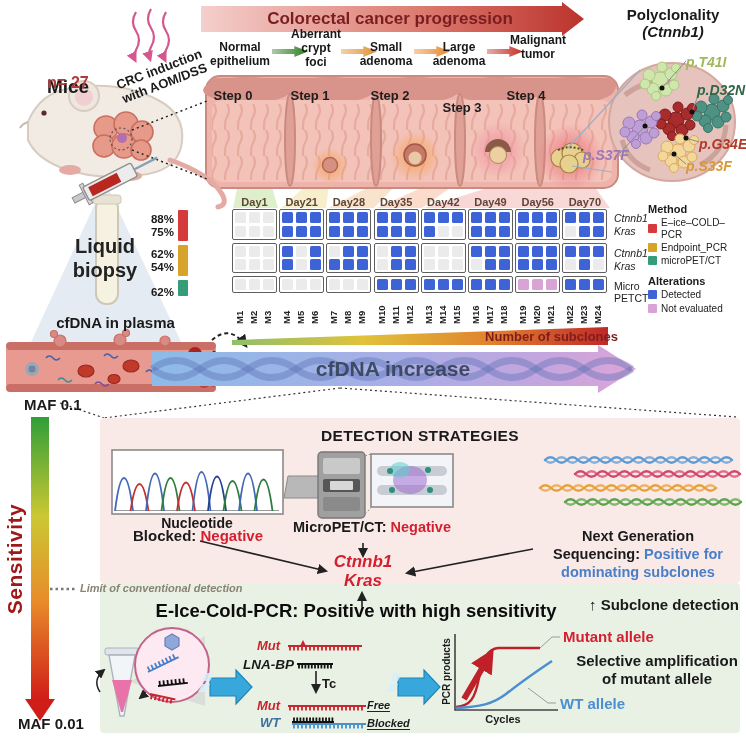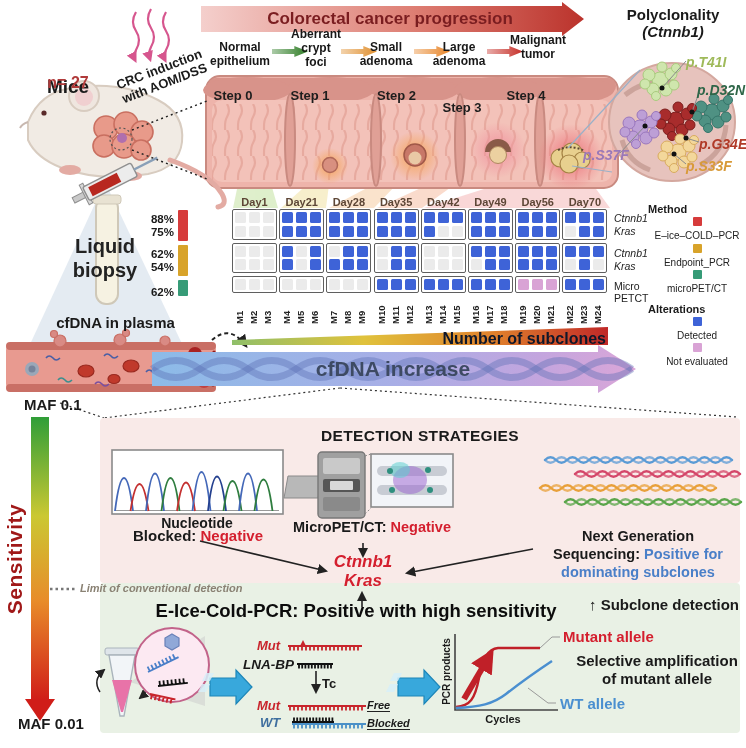--- a/index.html
+++ b/index.html
@@ -18,21 +18,21 @@
   .hm-box{border:1.5px solid #5f5f5f;border-radius:2px;background:#fff;padding:2px 2px;
           margin-bottom:3px;display:flex;flex-direction:column;gap:2.5px;align-items:center;}
   .hm-row{display:flex;gap:3px;}
   .hm-cell{width:11px;height:11px;border-radius:1.5px;}
   .hm-mice{position:relative;height:32px;}
   .hm-m{position:absolute;width:26px;height:12px;line-height:12px;font-size:9.5px;font-weight:bold;
         transform:rotate(-90deg);text-align:left;color:#222;}
   .pct{position:absolute;width:36px;text-align:right;font-size:11.5px;font-weight:bold;z-index:3;}
   .mbar{position:absolute;width:10px;z-index:3;border-radius:1px;}
   .gene{position:absolute;font-size:10.5px;z-index:3;color:#222;}
-  .leg-item{display:flex;align-items:center;gap:4px;margin-top:2px;flex-direction:column;}
+  .leg-item{display:flex;align-items:center;gap:4px;margin-top:2px;}
   .leg-sq{width:9px;height:9px;border-radius:1px;flex:none;}
   .leg-lab{font-size:10px;color:#222;}
   .mut-label{position:absolute;font-size:14px;font-weight:bold;z-index:3;font-style:italic;}
   .stage{position:absolute;font-size:12px;font-weight:bold;text-align:center;width:78px;
          white-space:pre-line;z-index:3;color:#171717;}
   .stage-arrow{position:absolute;height:11px;z-index:3;
          clip-path:polygon(0 28%,62% 28%,62% 0,100% 50%,62% 100%,62% 72%,0 72%);}
   .step{position:absolute;font-size:13px;font-weight:bold;z-index:3;color:#1d1d1d;white-space:nowrap;}
   .ul{border-bottom:1.5px solid #222;padding-bottom:0px;}
 </style>
@@ -475,37 +475,37 @@
       <div class="stage-arrow" style="left: 414px; top: 46px; width: 36px; background: linear-gradient(90deg, rgba(232, 134, 42, 0.4), rgb(232, 134, 42));"></div>
       <div class="stage" style="left: 420px; top: 40px;">Large
 adenoma</div>
       <div class="stage-arrow" style="left: 487px; top: 46px; width: 36px; background: linear-gradient(90deg, rgba(198, 47, 40, 0.4), rgb(198, 47, 40));"></div>
       <div class="stage" style="left: 499px; top: 33px;">Malignant
 tumor</div>
     </div>
 <div id="steps">
       <div class="step" style="left: 207px; top: 88px; width: 52px; text-align: center;">Step 0</div>
       <div class="step" style="left: 284px; top: 88px; width: 52px; text-align: center;">Step 1</div>
-      <div class="step" style="left: 364px; top: 88px; width: 52px; text-align: right;">Step 2</div>
+      <div class="step" style="left: 364px; top: 88px; width: 52px; text-align: center;">Step 2</div>
       <div class="step" style="left: 436px; top: 100px; width: 52px; text-align: center;">Step 3</div>
       <div class="step" style="left: 500px; top: 88px; width: 52px; text-align: center;">Step 4</div>
     </div>
 <div id="mutations">
       <div class="mut-label" style="left: 686px; top: 54px; color: rgb(159, 186, 90);">p.T41I</div>
       <div class="mut-label" style="left: 697px; top: 82px; color: rgb(46, 102, 72);">p.D32N</div>
       <div class="mut-label" style="left: 699px; top: 136px; color: rgb(176, 58, 40);">p.G34E</div>
       <div class="mut-label" style="left: 583px; top: 147px; color: rgb(154, 120, 184);">p.S37F</div>
       <div class="mut-label" style="left: 686px; top: 158px; color: rgb(216, 154, 56);">p.S33F</div>
     </div>
 
 <div class="txt b ctr pre" style="left:52px;top:234px;width:106px;font-size:20px;line-height:1.2;color:#222;">Liquid
 biopsy</div>
 <div class="txt b ctr" style="left:38px;top:315px;width:155px;font-size:15px;">cfDNA in plasma</div>
 
-<div class="txt b" style="left:420px;top:330px;width:186px;font-size:16px;text-align:right;color:#0f172a;">Number of subclones</div>
+<div class="txt b" style="left:432px;top:330px;width:186px;font-size:13px;text-align:right;color:#7f1d1d;">Number of subclones</div>
 <div class="txt b ctr" style="left:268px;top:357px;width:250px;font-size:21px;color:#3d4a63;">cfDNA increase</div>
 
 <div id="heatmap">
       <div class="hm-group" style="left: 0px; top: 0px;">
         <div class="hm-day">Day1</div>
         <div class="hm-box">
           <div class="hm-row">
             <div class="hm-cell" style="background: rgb(235, 235, 235);"></div>
             <div class="hm-cell" style="background: rgb(235, 235, 235);"></div>
             <div class="hm-cell" style="background: rgb(235, 235, 235);"></div>

